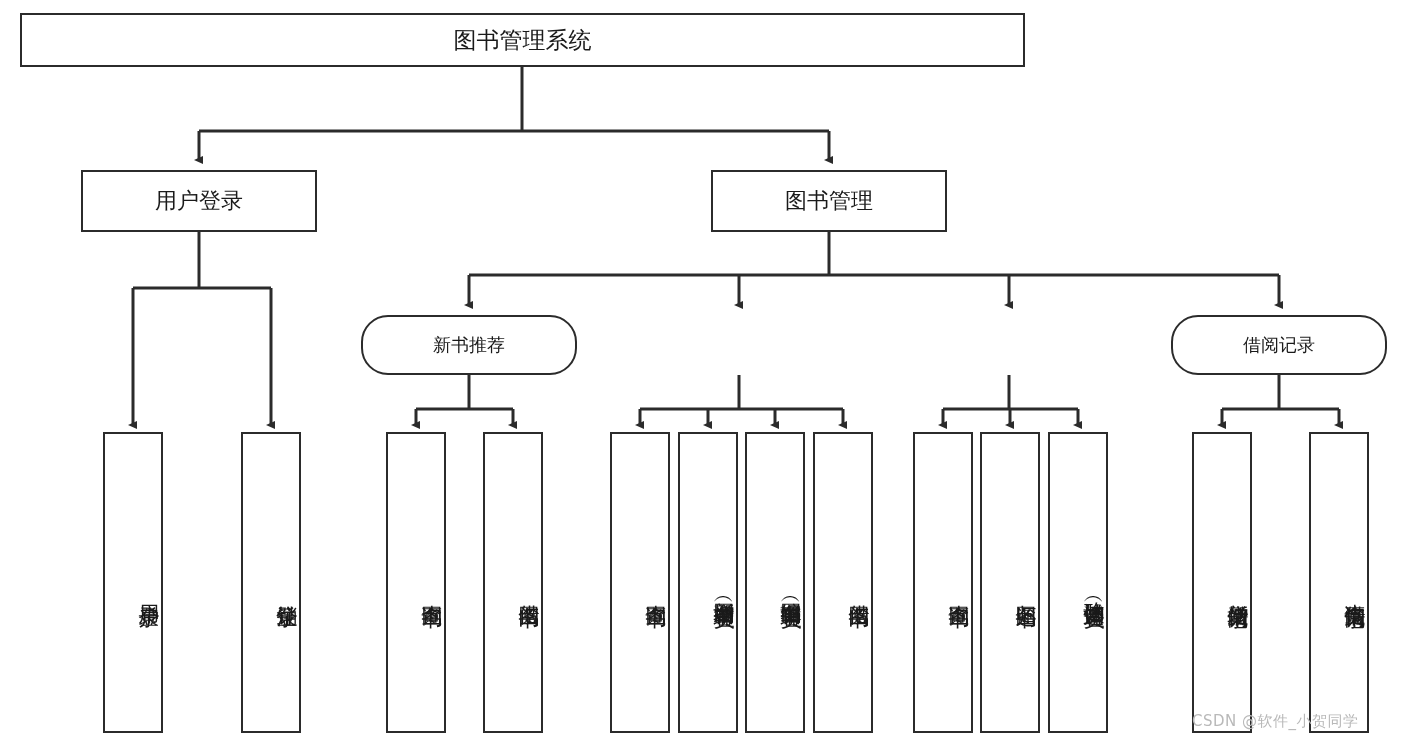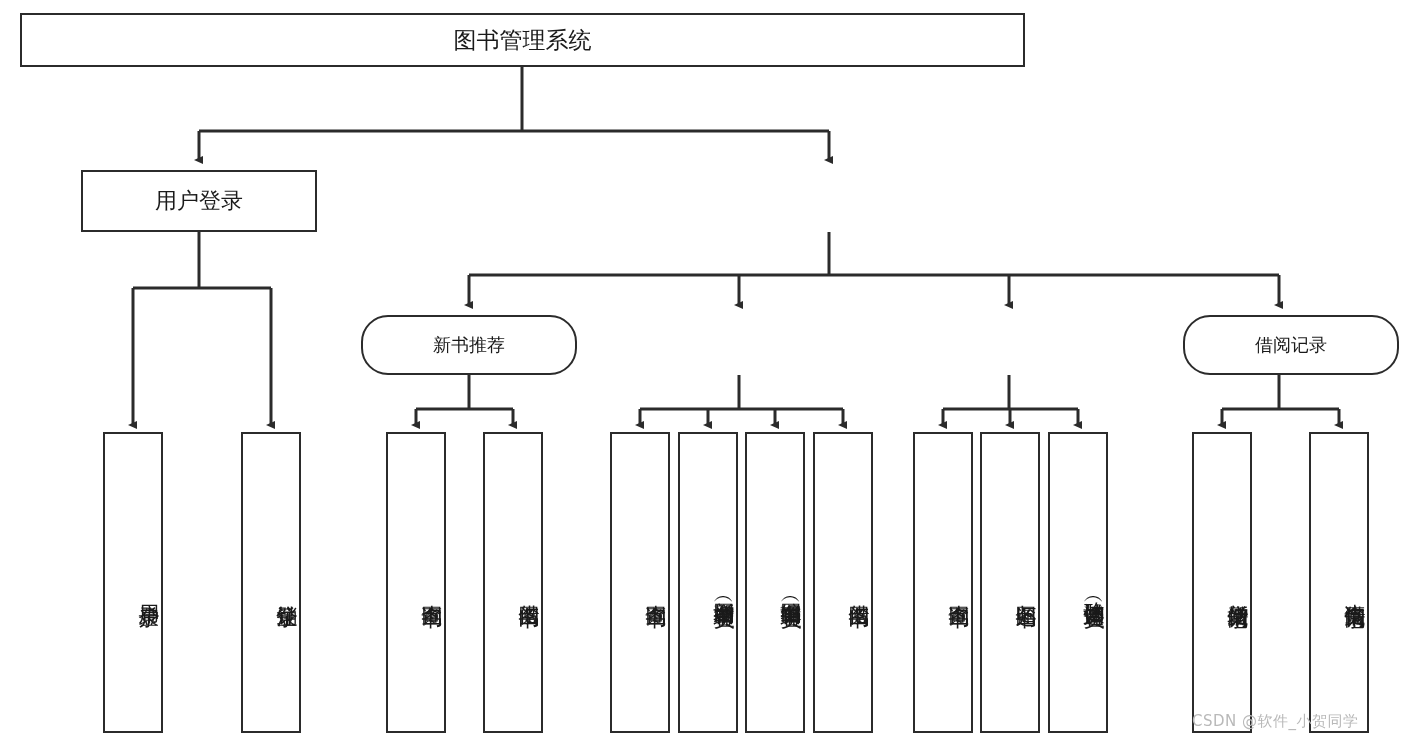--- a/index.html
+++ b/index.html
@@ -130,25 +130,28 @@
     </g>
   </svg>
 
   <div class="node root" style="left:20px; top:13px; width:1005px; height:54px;">
     <span>图书管理系统</span>
   </div>
 
   <div class="node lvl2" style="left:81px; top:170px; width:236px; height:62px;">
     <span>用户登录</span>
   </div>
+  <div class="node lvl2" style="left:711px; top:170px; width:236px; height:62px;">
+    <span>图书管理</span>
+  </div>
 
   <div class="node lvl3" style="left:361px; top:315px; width:216px; height:60px;">
     <span>新书推荐</span>
   </div>
-  <div class="node lvl3" style="left:1171px; top:315px; width:216px; height:60px;margin-left:12px;">
+  <div class="node lvl3" style="left:1171px; top:315px; width:216px; height:60px;">
     <span>借阅记录</span>
   </div>
 
   <div class="node leaf" style="left:103px; top:432px; width:60px; height:301px;">
     <span class="vtext">用户登录</span>
   </div>
   <div class="node leaf" style="left:241px; top:432px; width:60px; height:301px;">
     <span class="vtext">注销登录</span>
   </div>
 

